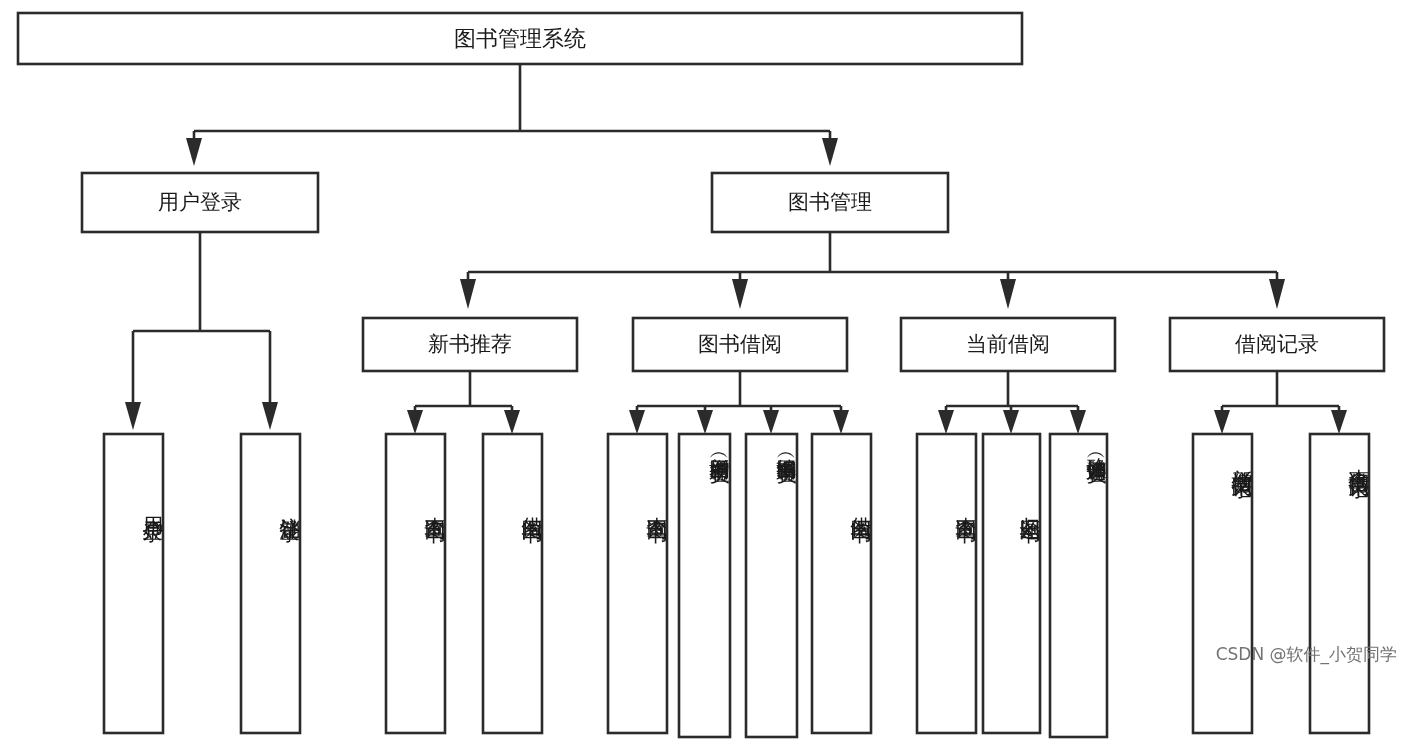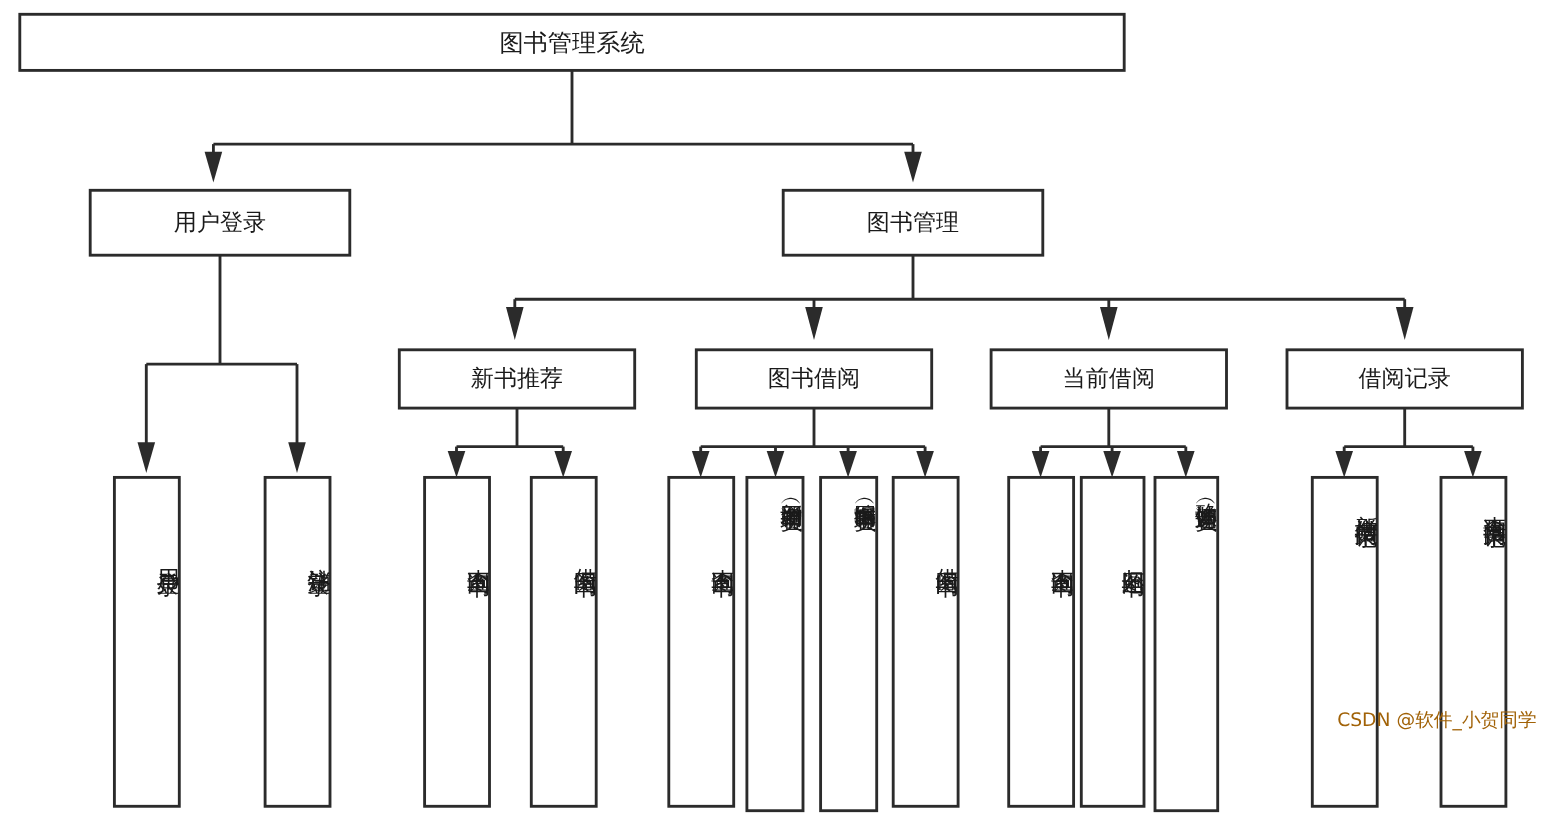--- a/index.html
+++ b/index.html
@@ -67,21 +67,21 @@
     white-space: nowrap;
     text-align: center;
     pointer-events: none;
   }
   #watermark {
     position: absolute;
     right: 8px;
     bottom: 4px;
     font-family: "DejaVu Sans", "Liberation Sans", sans-serif;
     font-size: 17px;
-    color: #a16207;
+    color: #737373;
     white-space: nowrap;
     text-align: right;
   }
 </style>
 </head>
 <body>
 
 <div id="diagram-root">
 
   <svg id="tree-svg" viewBox="0 0 1405 747">

